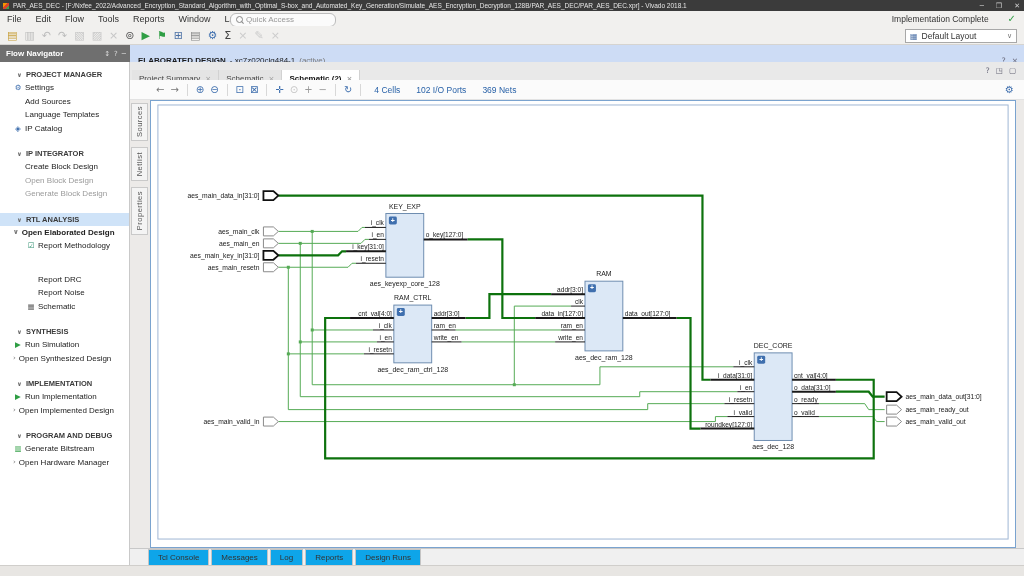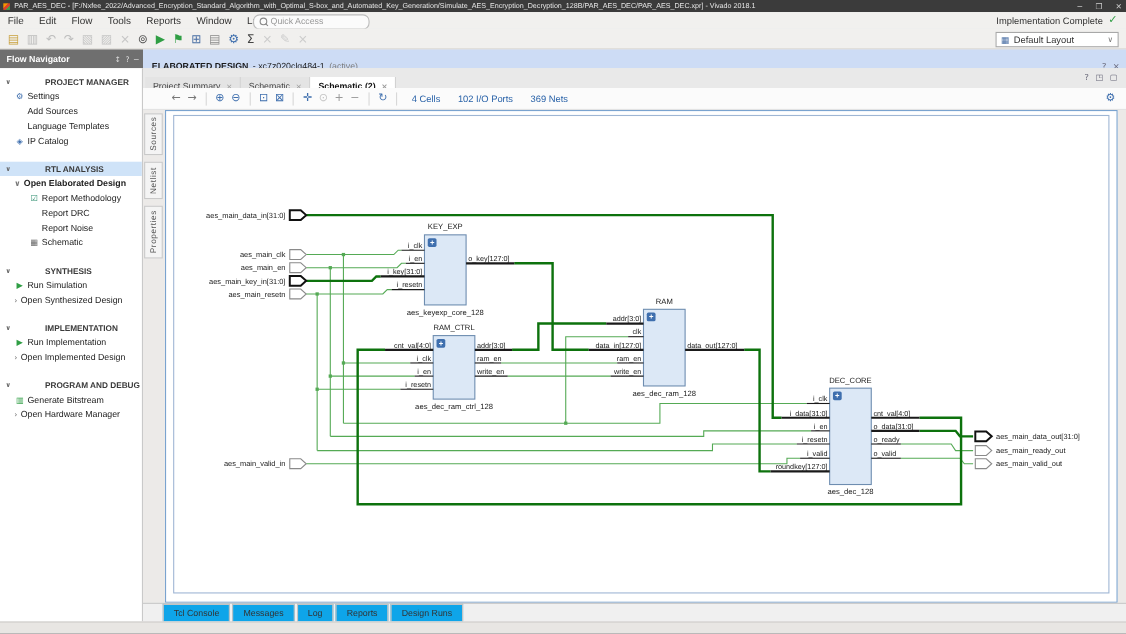--- a/index.html
+++ b/index.html
@@ -12,40 +12,40 @@
             display:flex;align-items:center;}
   #appicon{width:6px;height:6px;margin:0 4px 0 3px;background:linear-gradient(135deg,#f59300 0 34%,#d9452c 34% 67%,#3fa14a 67%);}
   #wincontrols{position:absolute;right:4px;top:0;height:11px;display:flex;gap:12px;align-items:center;font-size:7px;color:#cfcfcf;}
   
   #menubar{left:0;top:11px;width:1024px;height:15px;background:#f1f0ee;display:flex;align-items:center;font-size:9px;color:#333;}
   .menu-item{padding:0 7px;}
   #quickaccess{position:absolute;left:230px;top:12.5px;width:104px;height:12px;border:1px solid #bcbcbc;border-radius:6px;
                background:#fbfbfb;display:flex;align-items:center;font-size:8px;color:#999;}
   .mag{width:5px;height:5px;border:1px solid #888;border-radius:50%;margin:0 3px 0 5px;position:relative;}
   .mag:after{content:"";position:absolute;width:3px;height:1px;background:#888;left:4px;top:5px;transform:rotate(45deg);}
-  #implstatus{position:absolute;right:8px;top:13px;font-size:8.5px;color:#333;display:flex;gap:5px;align-items:center;}
+  #implstatus{position:absolute;right:8px;top:13px;font-size:8.5px;color:#333;display:flex;gap:19px;align-items:center;}
   #implstatus .ok{color:#2f9e44;font-weight:bold;font-size:10px;}
   
   #maintoolbar{left:0;top:26px;width:1024px;height:19px;background:#f1f0ee;border-bottom:1px solid #d6d4d0;
                display:flex;align-items:center;gap:7px;padding-left:7px;box-sizing:border-box;font-size:11px;}
   #layoutsel{position:absolute;right:7px;top:29px;width:112px;height:14px;border:1px solid #a8a8a8;background:#fff;
              font-size:8.5px;display:flex;align-items:center;gap:4px;padding-left:4px;box-sizing:border-box;color:#333;}
   #layoutsel .car{margin-left:auto;margin-right:4px;color:#777;font-size:7px;}
   
   #fnheader{left:0;top:45px;width:130px;height:17px;background:#6f6f6f;color:#fff;font-size:8px;font-weight:bold;
             display:flex;align-items:center;padding-left:6px;box-sizing:border-box;}
   #fnheader .hicons{margin-left:auto;margin-right:4px;font-weight:normal;font-size:7px;display:flex;gap:4px;color:#ddd;}
   #elabbar{left:130px;top:45px;width:894px;height:31px;background:#cddcf5;display:flex;align-items:center;
            font-size:8px;padding-left:8px;box-sizing:border-box;color:#1a1a1a;}
   #elabbar .dim{color:#7a7a7a;margin-left:4px;}
   #elabbar .bicons{margin-left:auto;margin-right:6px;color:#667;font-size:7.5px;display:flex;gap:6px;}
   
   #sidebar{left:0;top:62px;width:130px;height:503px;background:#fff;border-right:1px solid #c9c9c9;box-sizing:border-box;
            font-size:8px;overflow:hidden;}
-  .nav-header{height:13px;display:flex;align-items:center;font-weight:bold;font-size:7.5px;color:#3a3a3a;padding-left:5px;gap:27px;}
+  .nav-header{height:13px;display:flex;align-items:center;font-weight:bold;font-size:7.5px;color:#3a3a3a;padding-left:17px;}
   .nav-header .car{font-size:6px;color:#666;margin-right:4px;}
   .nav-header.sel{background:#cfe3f8;}
   .nav-item{height:13.5px;display:flex;align-items:center;color:#222;}
   .nav-item .nico{width:10px;text-align:center;margin-right:2px;font-size:7.5px;}
   .nav-item .car{font-size:7px;color:#777;margin-right:3px;}
   .nav-item.dis{color:#9a9a9a;}
   .nav-item.bold{font-weight:bold;}
   .nav-sec{margin-top:12px;}
   .nav-sec:first-child{margin-top:6px;}
   
@@ -170,33 +170,51 @@
         <div class="nav-item" style="padding-left: 13px; align-items: center;">
           <span class="nico"></span>
           <span>Language Templates</span>
         </div>
         <div class="nav-item" style="padding-left: 13px;">
           <span class="nico ico" style="color: rgb(63, 111, 174);">◈</span>
           <span>IP Catalog</span>
         </div>
       </div>
       <div class="nav-sec">
+        <div class="nav-header">
+          <span class="car ico">∨</span>
+          <span>IP INTEGRATOR</span>
+        </div>
+        <div class="nav-item" style="padding-left: 13px;">
+          <span class="nico"></span>
+          <span>Create Block Design</span>
+        </div>
+        <div class="nav-item dis" style="padding-left: 13px;">
+          <span class="nico"></span>
+          <span>Open Block Design</span>
+        </div>
+        <div class="nav-item dis" style="padding-left: 13px;">
+          <span class="nico"></span>
+          <span>Generate Block Design</span>
+        </div>
+      </div>
+      <div class="nav-sec">
         <div class="nav-header sel">
           <span class="car ico">∨</span>
           <span>RTL ANALYSIS</span>
         </div>
         <div class="nav-item bold" style="padding-left: 13px;">
           <span class="car ico">∨</span>
           <span>Open Elaborated Design</span>
         </div>
         <div class="nav-item" style="padding-left: 26px;">
           <span class="nico ico" style="color: rgb(47, 143, 111);">☑</span>
           <span>Report Methodology</span>
         </div>
-        <div class="nav-item" style="padding-left: 26px;">
+        <div class="nav-item" style="padding-left: 26px; margin-top: 20px;">
           <span class="nico"></span>
           <span>Report DRC</span>
         </div>
         <div class="nav-item" style="padding-left: 26px;">
           <span class="nico"></span>
           <span>Report Noise</span>
         </div>
         <div class="nav-item" style="padding-left: 26px;">
           <span class="nico ico" style="color: rgb(102, 102, 102);">▦</span>
           <span>Schematic</span>

